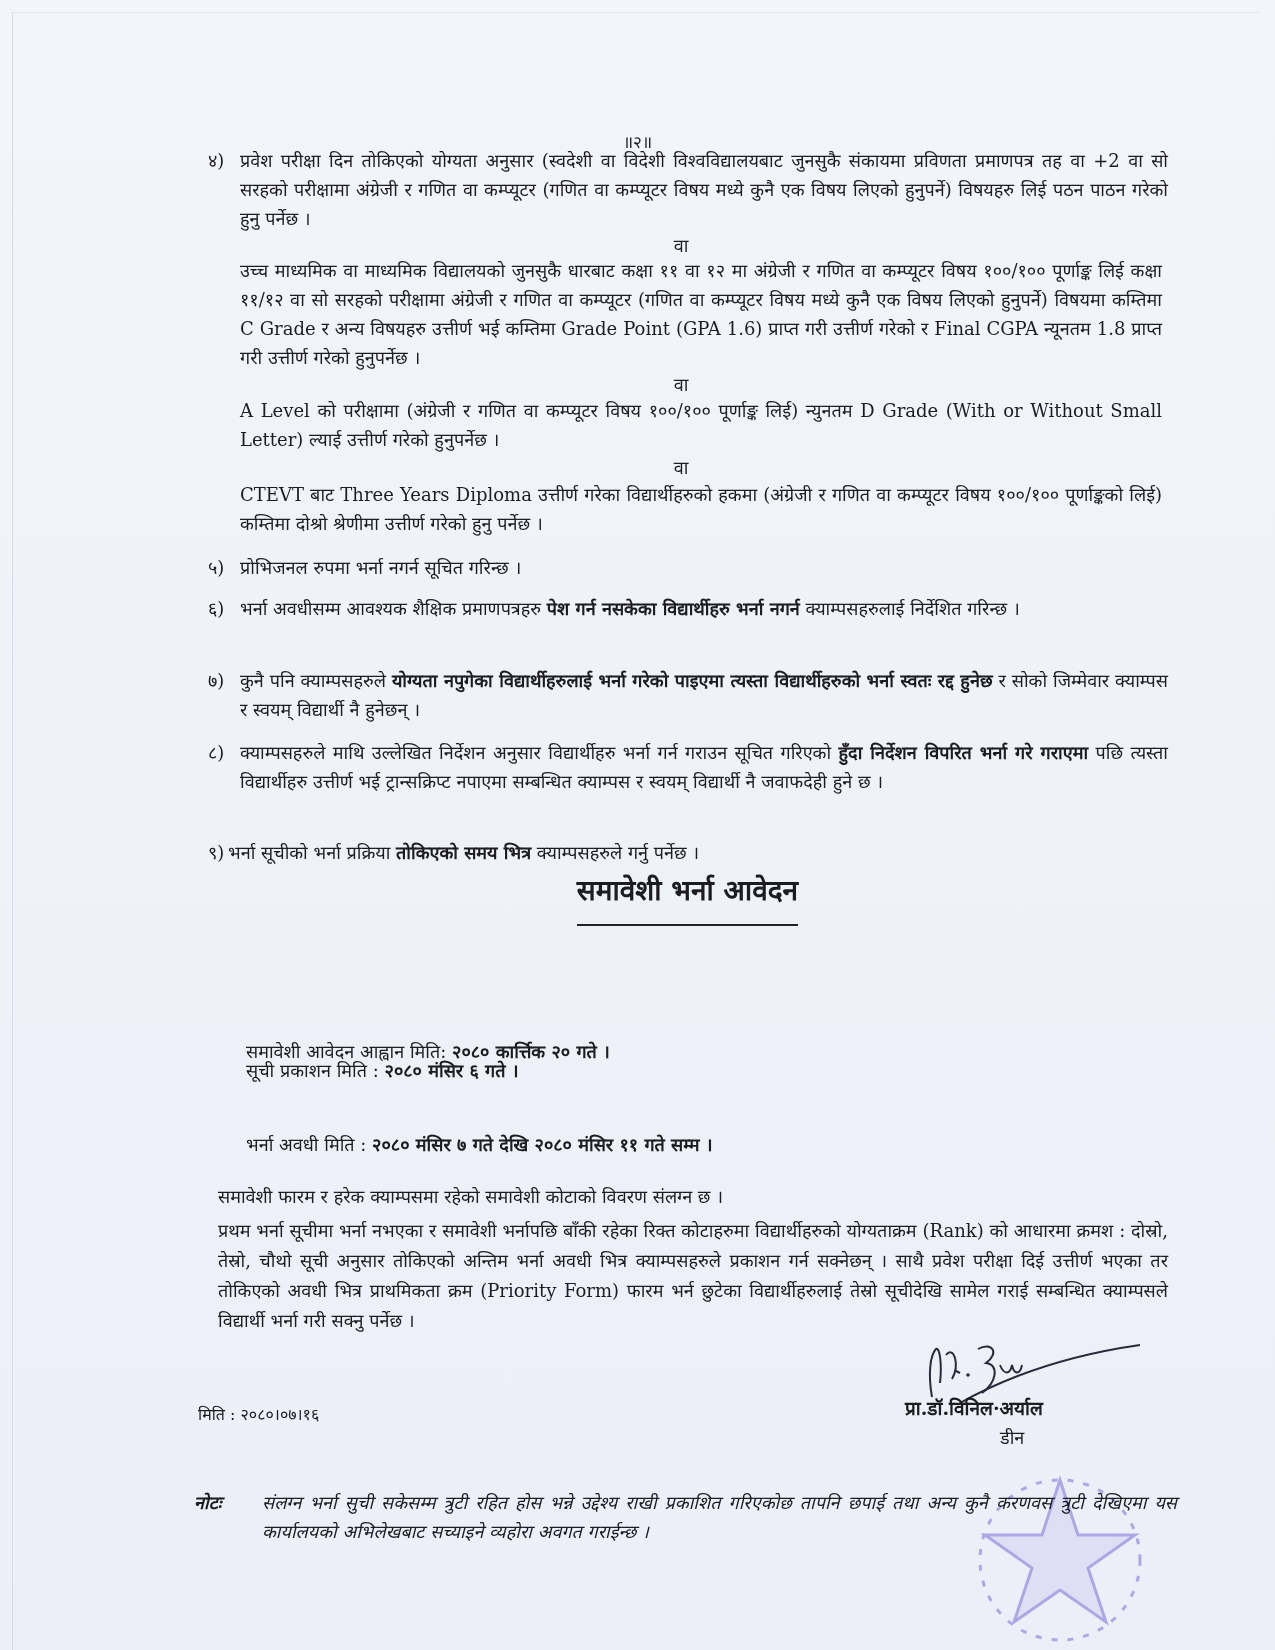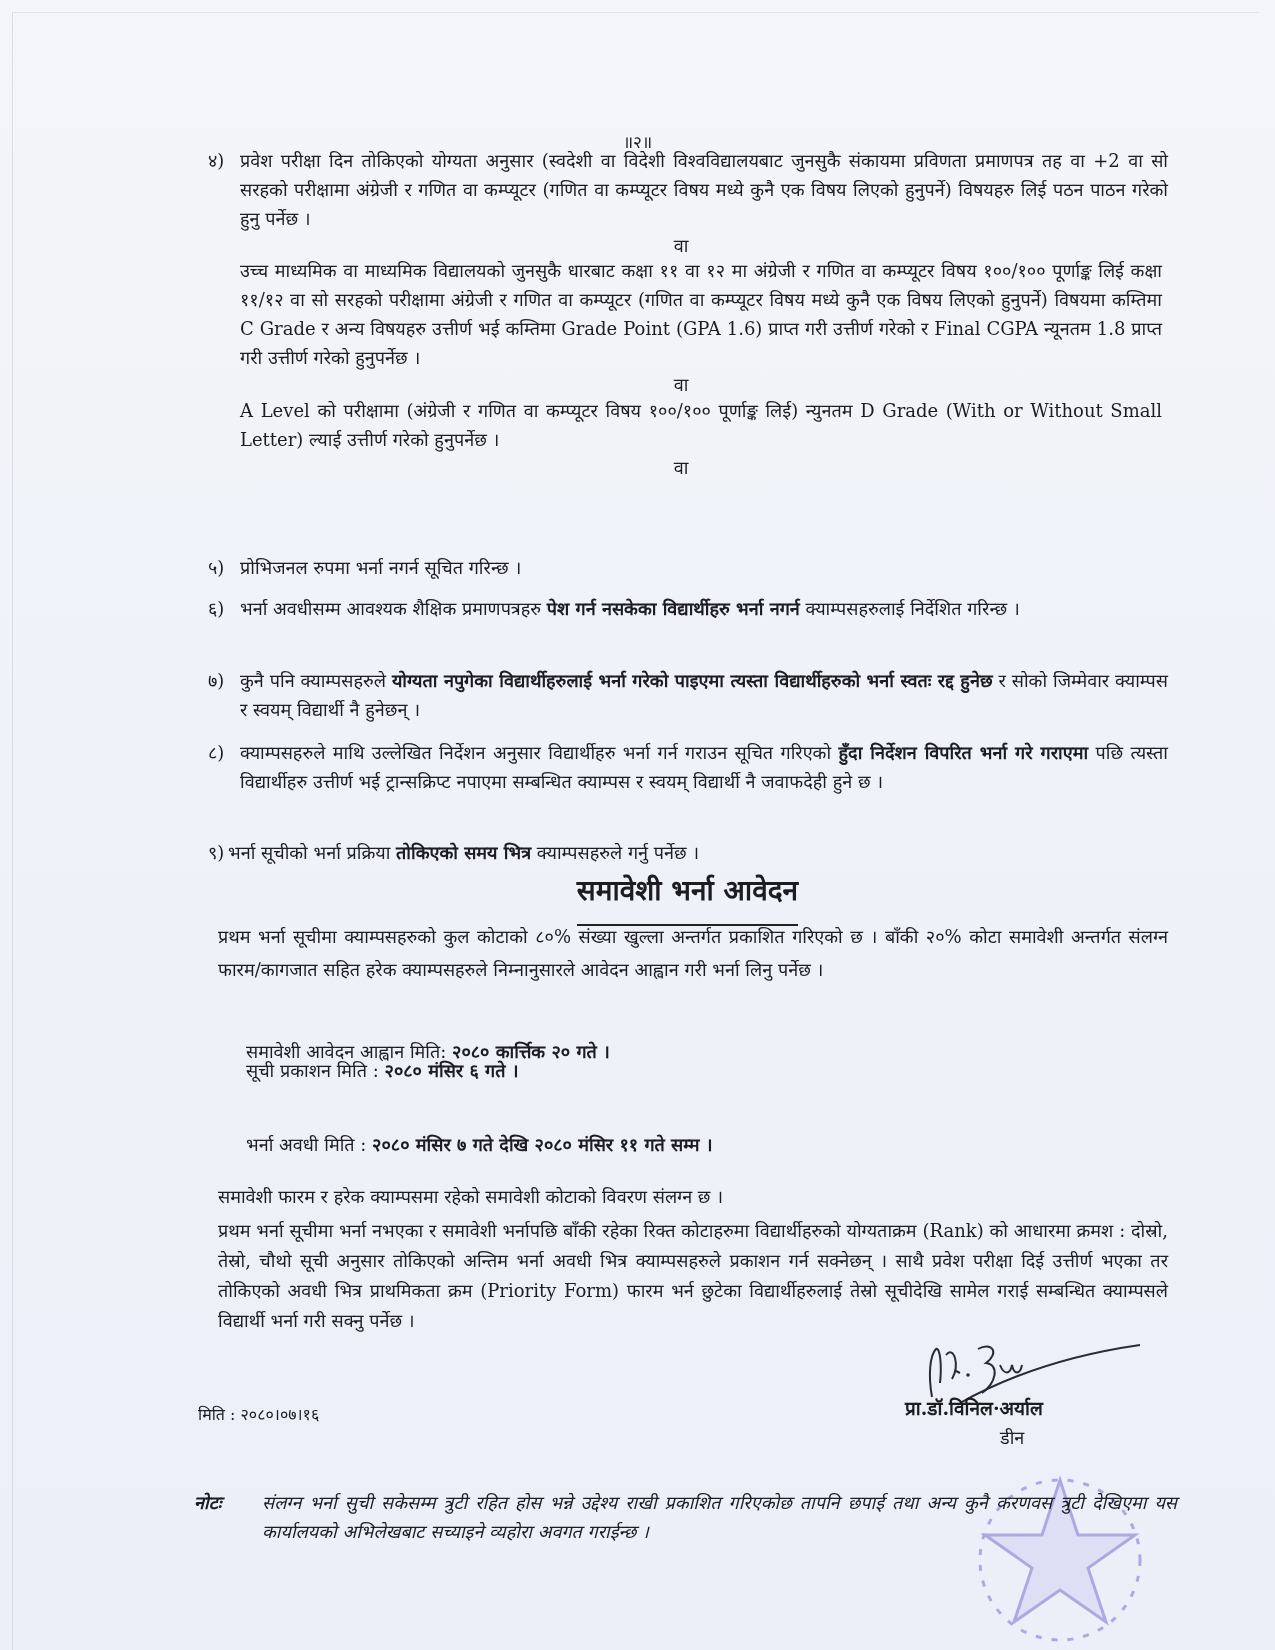--- a/index.html
+++ b/index.html
@@ -52,20 +52,21 @@
 
   <div class="blk item" style="top:146px;">
     <span class="n">४)</span>
     <span class="t">प्रवेश परीक्षा दिन तोकिएको योग्यता अनुसार (स्वदेशी वा विदेशी विश्वविद्यालयबाट जुनसुकै संकायमा प्रविणता प्रमाणपत्र तह वा +2 वा सो सरहको परीक्षामा अंग्रेजी र गणित वा कम्प्यूटर (गणित वा कम्प्यूटर विषय मध्ये कुनै एक विषय लिएको हुनुपर्ने) विषयहरु लिई पठन पाठन गरेको हुनु पर्नेछ ।</span>
   </div>
   <div class="or" style="top:233px;">वा</div>
   <div class="blk sub" style="top:256px;">उच्च माध्यमिक वा माध्यमिक विद्यालयको जुनसुकै धारबाट कक्षा ११ वा १२ मा अंग्रेजी र गणित वा कम्प्यूटर विषय १००/१०० पूर्णाङ्क लिई कक्षा ११/१२ वा सो सरहको परीक्षामा अंग्रेजी र गणित वा कम्प्यूटर (गणित वा कम्प्यूटर विषय मध्ये कुनै एक विषय लिएको हुनुपर्ने) विषयमा कम्तिमा C Grade र अन्य विषयहरु उत्तीर्ण भई कम्तिमा Grade Point (GPA 1.6) प्राप्त गरी उत्तीर्ण गरेको र Final CGPA न्यूनतम 1.8 प्राप्त गरी उत्तीर्ण गरेको हुनुपर्नेछ ।</div>
   <div class="or" style="top:372px;">वा</div>
   <div class="blk sub" style="top:396px;">A Level को परीक्षामा (अंग्रेजी र गणित वा कम्प्यूटर विषय १००/१०० पूर्णाङ्क लिई) न्युनतम D Grade (With or Without Small Letter) ल्याई उत्तीर्ण गरेको हुनुपर्नेछ ।</div>
   <div class="or" style="top:455px;">वा</div>
+  <div class="blk sub" style="top:480px;">CTEVT बाट Three Years Diploma उत्तीर्ण गरेका विद्यार्थीहरुको हकमा (अंग्रेजी र गणित वा कम्प्यूटर विषय १००/१०० पूर्णाङ्कको लिई) कम्तिमा दोश्रो श्रेणीमा उत्तीर्ण गरेको हुनु पर्नेछ ।</div>
 
   <div class="blk item" style="top:553px;">
     <span class="n">५)</span>
     <span class="t">प्रोभिजनल रुपमा भर्ना नगर्न सूचित गरिन्छ ।</span>
   </div>
 
   <div class="blk item" style="top:594px;">
     <span class="n">६)</span>
     <span class="t"><span>भर्ना अवधीसम्म आवश्यक शैक्षिक प्रमाणपत्रहरु </span><b>पेश गर्न नसकेका विद्यार्थीहरु भर्ना नगर्न</b><span> क्याम्पसहरुलाई निर्देशित गरिन्छ ।</span></span>
   </div>
@@ -82,21 +83,20 @@
 
   <div class="blk item" style="top:838px;">
     <span class="n">९)</span>
     <span class="t" style="margin-left:20px;"><span>भर्ना सूचीको भर्ना प्रक्रिया </span><b>तोकिएको समय भित्र</b><span> क्याम्पसहरुले गर्नु पर्नेछ ।</span></span>
   </div>
 
   <div class="heading">
     <span>समावेशी भर्ना आवेदन</span>
   </div>
 
-  <div class="blk para" style="top:920px;">प्रथम भर्ना सूचीमा क्याम्पसहरुको कुल कोटाको ८०% संख्या खुल्ला अन्तर्गत प्रकाशित गरिएको छ । बाँकी २०% कोटा समावेशी अन्तर्गत संलग्न फारम/कागजात सहित हरेक क्याम्पसहरुले निम्नानुसारले आवेदन आह्वान गरी भर्ना लिनु पर्नेछ ।</div>
 
   <div class="blk date-line" style="top:1037px;">
     <span>समावेशी आवेदन आह्वान मिति: </span><b>२०८० कार्त्तिक २० गते ।</b>
   </div>
   <div class="blk date-line" style="top:1036px;margin-top:20px;">
     <span>सूची प्रकाशन मिति : </span><b>२०८० मंसिर ६ गते ।</b>
   </div>
   <div class="blk date-line" style="top:1130px;">
     <span>भर्ना अवधी मिति : </span><b>२०८० मंसिर ७ गते देखि २०८० मंसिर ११ गते सम्म ।</b>
   </div>

